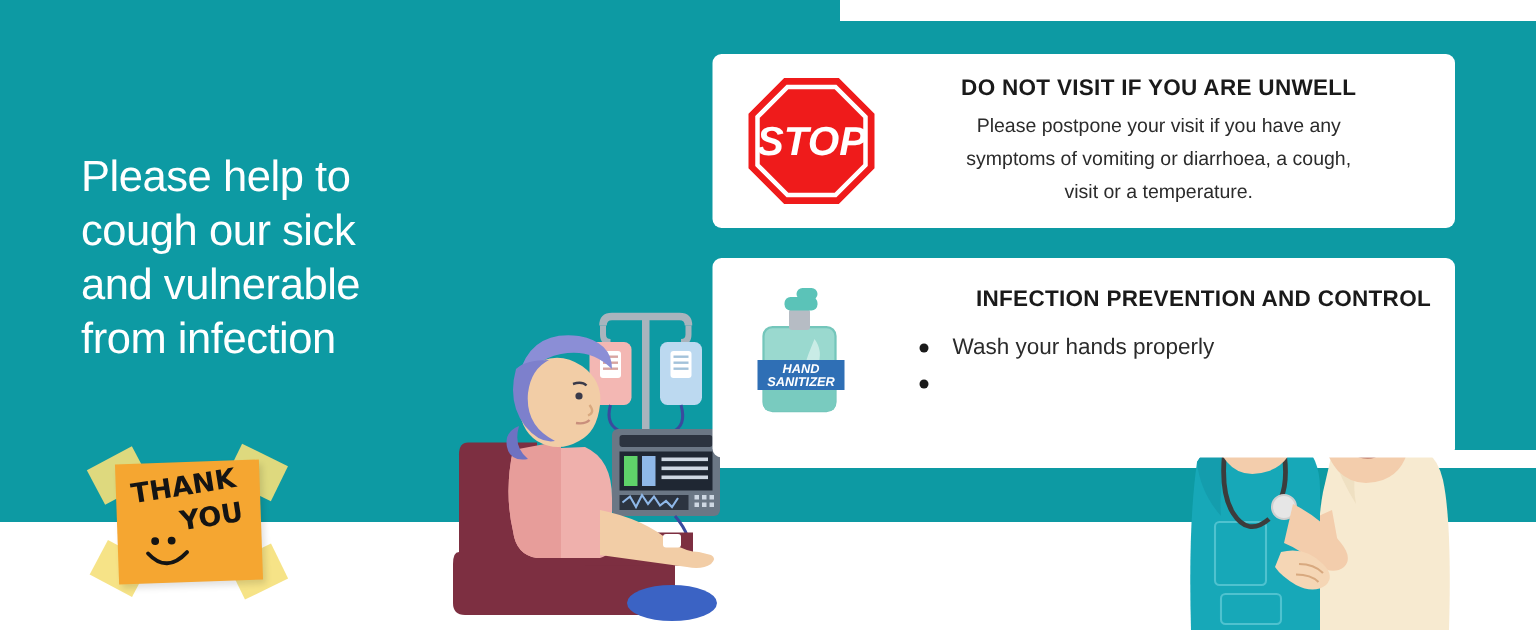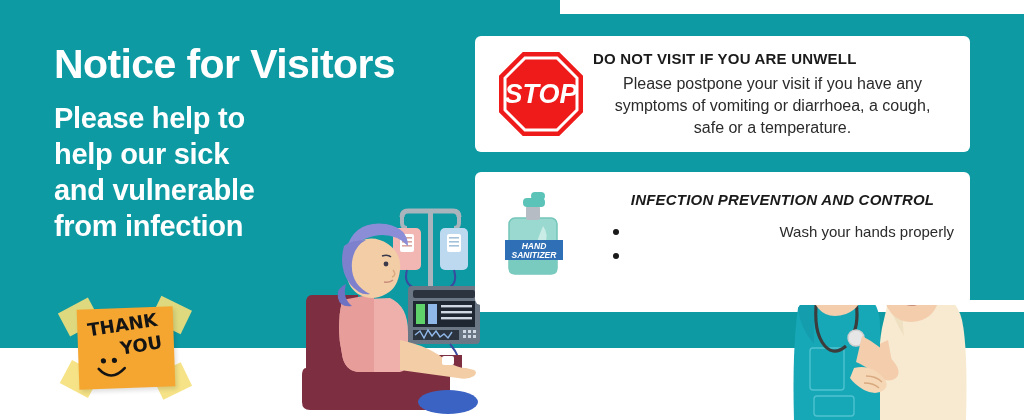--- a/index.html
+++ b/index.html
@@ -38,21 +38,21 @@
     font-size:41px;
     font-weight:bold;
     letter-spacing:-0.6px;
     line-height:44px;
     white-space:nowrap;
   }
   .subtitle{
     position:absolute;left:54px;top:100px;width:300px;
     color:#ffffff;
     font-size:29px;
-    font-weight:bold;
+    font-weight:normal;
     line-height:36px;
     letter-spacing:-0.3px;
   }
   
   .card{
     position:absolute;
     background:#ffffff;
     border-radius:6px;
     box-sizing:border-box;
   }
@@ -70,31 +70,31 @@
   #card-unwell .card-icon{width:104px;}
   #card-ipc .card-icon{width:86px;margin-top:12px;}
   .card-text{flex:1 1 auto;}
   .card-heading{
     font-size:15px;
     font-weight:bold;
     color:#1a1a1a;
     letter-spacing:0.2px;
     line-height:20px;
   }
-  #card-unwell .card-heading{text-align:left;margin-bottom:4px;}
-  #card-ipc .card-heading{text-align:center;margin:14px 0 10px 34px;font-style:italic;}
+  #card-unwell .card-heading{text-align:center;margin-bottom:4px;}
+  #card-ipc .card-heading{text-align:right;margin:14px 0 10px 34px;}
   .card-body{
-    font-size:16px;
+    font-size:13px;
     color:#2b2b2b;
     line-height:22px;
     text-align:center;
   }
   .bullets{
     list-style:none;
-    margin:0;padding:0 0 0 34px;text-align:right;
+    margin:0;padding:0 0 0 34px;
   }
   .bullets li{
     position:relative;
     font-size:15px;
     color:#2b2b2b;
     line-height:24px;
     padding-left:24px;
   }
   .bullets li .dot{
     position:absolute;left:2px;top:9px;
@@ -242,43 +242,42 @@
 
     <path d="M38 42 q-4 -34 28 -38 q34 -4 40 24 q4 20 -8 32 q-4 -22 -24 -26 q-22 -4 -28 12 q-6 -2 -8 -4 z" fill="#6b3a28"></path>
     <circle cx="30" cy="46" r="14" fill="#6b3a28"></circle>
 
     <path d="M92 108 q20 10 32 26 q8 10 2 16 q-8 6 -18 -2 q-12 -10 -22 -14 z" fill="#f3cdac"></path>
     <path d="M84 140 q16 -4 28 8 q8 8 2 14 q-8 6 -20 0 q-10 -6 -14 -12 z" fill="#f5d6b5"></path>
     <path d="M96 148 q10 0 16 6" fill="none" stroke="#d8a97f" stroke-width="1.4"></path>
     <path d="M94 155 q10 0 15 5" fill="none" stroke="#d8a97f" stroke-width="1.4"></path>
   </svg>
 
-  <div class="title">Notice for Visitors</div>
   <div class="subtitle">
     <div>Please help to</div>
-    <div>help our sick</div>
+    <div>cough our sick</div>
     <div>and vulnerable</div>
     <div>from infection</div>
   </div>
 
   <div class="card" id="card-unwell">
     <div class="card-inner">
       <div class="card-icon">
         <svg id="icon-stop" viewBox="0 0 86 86">
           <polygon points="25.2,2 60.8,2 84,25.2 84,60.8 60.8,84 25.2,84 2,60.8 2,25.2" fill="#ef1b1b" stroke="#ef1b1b" stroke-width="2"></polygon>
           <polygon points="27,7 59,7 79,27 79,59 59,79 27,79 7,59 7,27" fill="none" stroke="#ffffff" stroke-width="3"></polygon>
           <text x="43" y="52" text-anchor="middle" font-family="Liberation Sans, sans-serif" font-size="27" font-weight="bold" fill="#ffffff">STOP</text>
         </svg>
       </div>
       <div class="card-text">
         <div class="card-heading">DO NOT VISIT IF YOU ARE UNWELL</div>
         <div class="card-body">
           <div>Please postpone your visit if you have any</div>
           <div>symptoms of vomiting or diarrhoea, a cough,</div>
-          <div>safe or a temperature.</div>
+          <div>visit or a temperature.</div>
         </div>
       </div>
     </div>
   </div>
 
   <div class="card" id="card-ipc">
     <div class="card-inner">
       <div class="card-icon">
         <svg id="icon-sanitizer" viewBox="0 0 66 92">
           <rect x="8" y="30" width="48" height="56" rx="6" fill="#9ad9cf"></rect>

